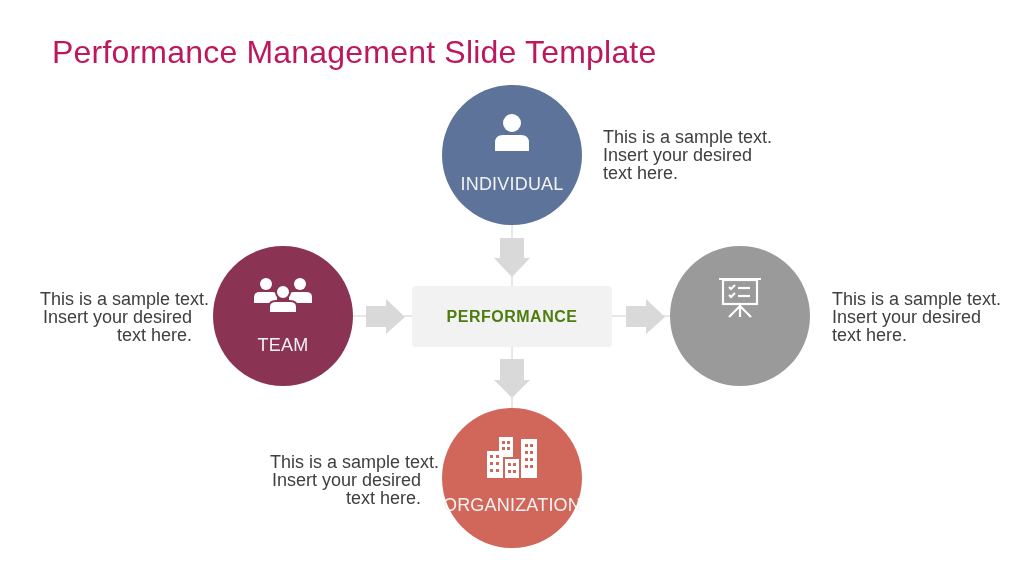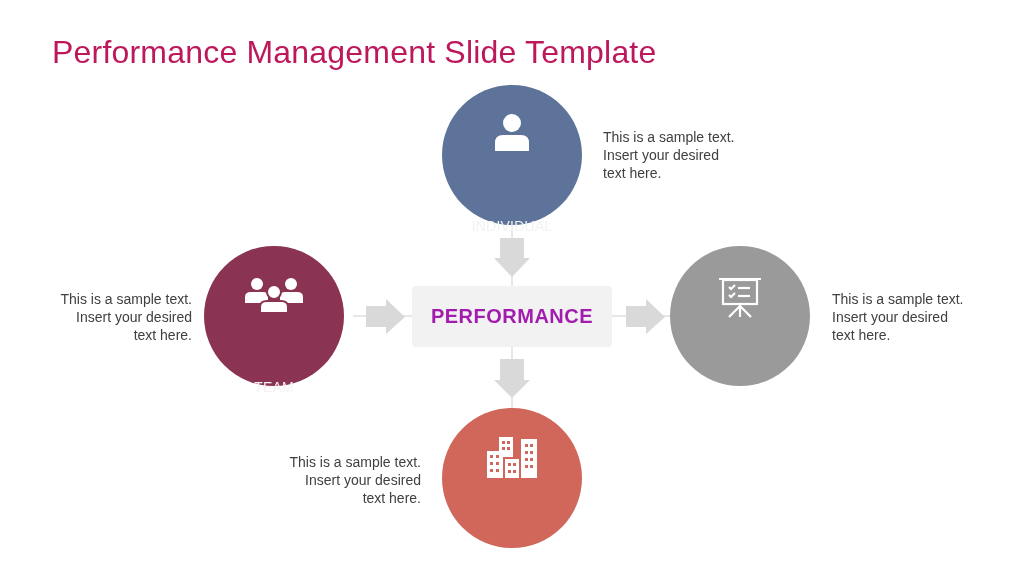--- a/index.html
+++ b/index.html
@@ -11,34 +11,34 @@
     position: absolute; left: 52px; top: 34px; font-size: 32px; color: #be185d;
     font-family: "Liberation Sans", sans-serif; letter-spacing: 0.2px; white-space: nowrap;
   }
   .connectors { position: absolute; left: 0; top: 0; width: 1024px; height: 576px; }
   .circle {
     position: absolute; width: 140px; height: 140px; border-radius: 50%;
     display: flex; flex-direction: column; align-items: center; color: #ffffff;
   }
   .circle .icon { position: absolute; left: 50%; transform: translateX(-50%); }
   .circle .label {
-    position: absolute; left: 0; right: 0; text-align: center; font-size: 14px;
-    color: #f2f2f2; letter-spacing: 0.2px; margin-top: 44px;
+    position: absolute; left: 0; right: 0; text-align: center; font-size: 18px;
+    color: #f2f2f2; letter-spacing: 0.2px;
   }
   .c-individual { left: 442px; top: 85px; background: #5d7399; }
-  .c-team { left: 204px; top: 246px; background: #8b3352; }
+  .c-team { left: 213px; top: 246px; background: #8b3352; }
   .c-objectives { left: 670px; top: 246px; background: #9a9a9a; }
   .c-organization { left: 442px; top: 408px; background: #d0675a; }
   .center-box {
     position: absolute; left: 412px; top: 286px; width: 200px; height: 61px;
     background: #f2f2f2; border-radius: 4px; display: flex; align-items: center; justify-content: center;
   }
-  .center-box span { font-weight: bold; font-size: 20px; color: #a21caf; letter-spacing: 0.5px; }
+  .center-box span { font-weight: bold; font-size: 16px; color: #4d7c0f; letter-spacing: 0.5px; }
   .note {
-    position: absolute; font-size: 14px; line-height: 18px; color: #404040; white-space: nowrap;
+    position: absolute; font-size: 18px; line-height: 18px; color: #404040; white-space: nowrap;
   }
   .note.right { text-align: right; }
   .note.left { text-align: left; }
   .n-individual { left: 603px; top: 128px; }
   .n-team { left: 40px; top: 290px; width: 152px; }
   .n-objectives { left: 832px; top: 290px; }
   .n-organization { left: 270px; top: 453px; width: 151px; }
 </style>
 </head>
 <body>
@@ -126,20 +126,21 @@
       <rect x="40" y="9" width="3" height="3"></rect>
         <rect x="45" y="9" width="3" height="3"></rect>
       <rect x="40" y="16" width="3" height="3"></rect>
         <rect x="45" y="16" width="3" height="3"></rect>
       <rect x="40" y="23" width="3" height="3"></rect>
         <rect x="45" y="23" width="3" height="3"></rect>
       <rect x="40" y="30" width="3" height="3"></rect>
         <rect x="45" y="30" width="3" height="3"></rect>
     </g>
   </svg>
+  <div class="label" style="top:87px">ORGANIZATION</div>
 </div>
 
 <div class="center-box">
   <span>PERFORMANCE</span>
 </div>
 
 <div class="note left n-individual">
   <div>This is a sample text.</div>
   <div>Insert your desired</div>
   <div>text here.</div>

